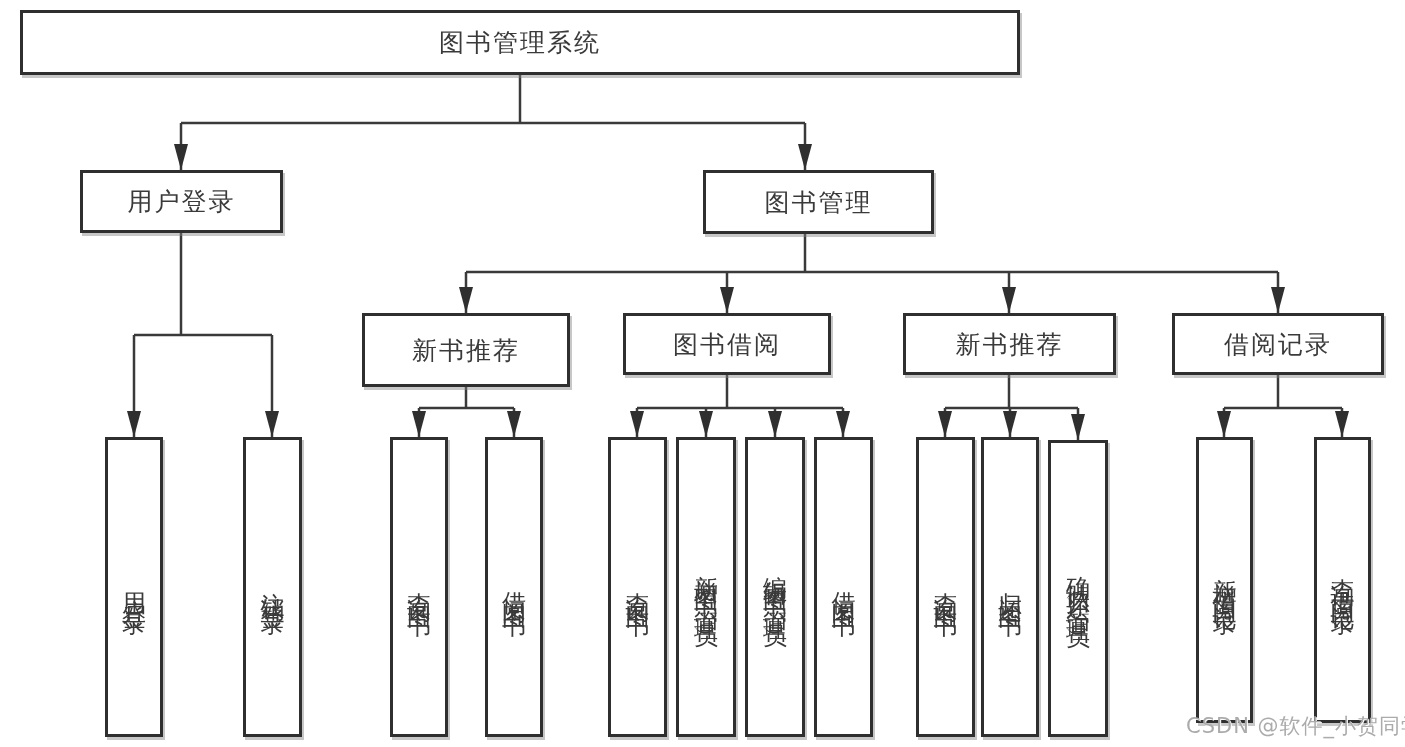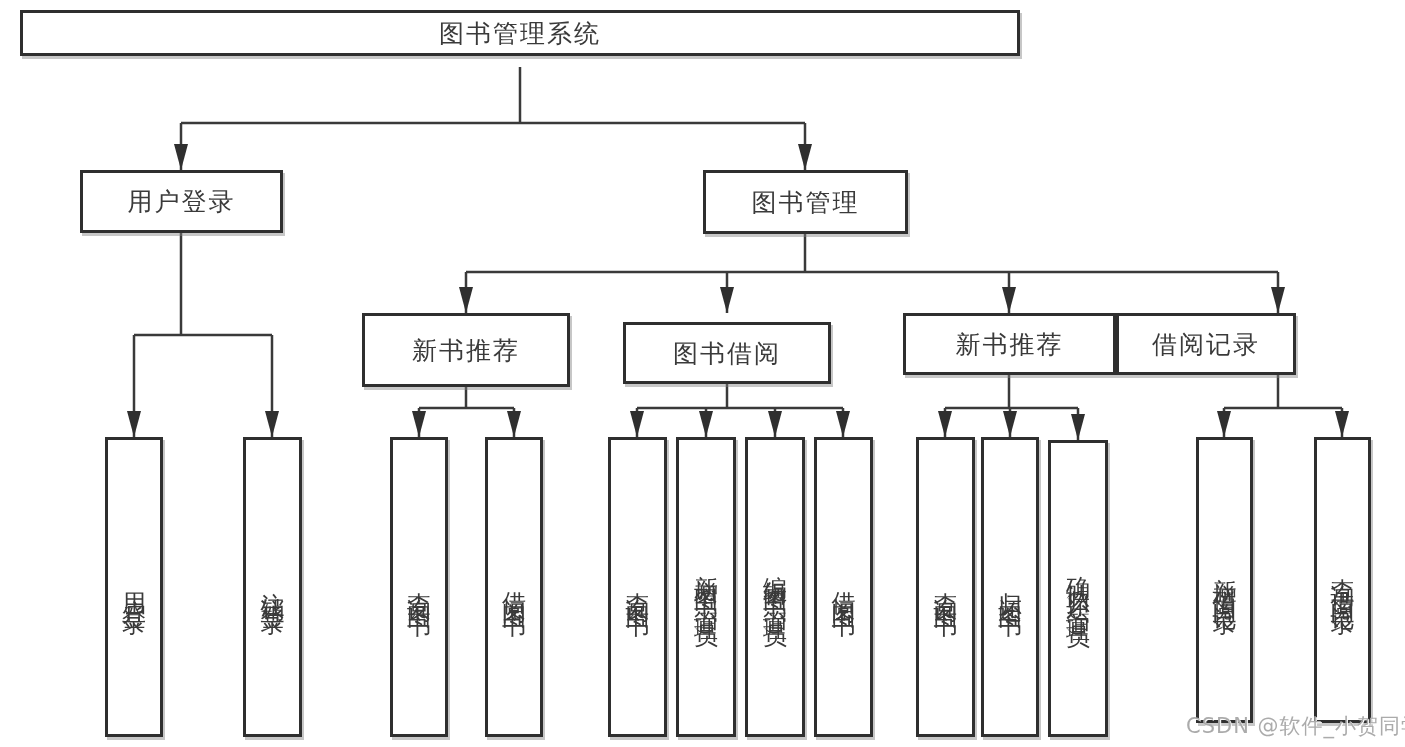--- a/index.html
+++ b/index.html
@@ -105,41 +105,41 @@
       <path d="M1010,408 L1010,437" marker-end="url(#arrow)"></path>
       <path d="M1078,408 L1078,440" marker-end="url(#arrow)"></path>
 
       <path d="M1278,375 L1278,408"></path>
       <path d="M1224,408 L1342,408"></path>
       <path d="M1224,408 L1224,437" marker-end="url(#arrow)"></path>
       <path d="M1342,408 L1342,437" marker-end="url(#arrow)"></path>
     </g>
   </svg>
 
-  <div class="node h" style="left:20px;top:10px;width:1000px;height:46px">
+  <div class="node h" style="left:20px;top:10px;width:1000px;height:65px">
     <span>图书管理系统</span>
   </div>
 
   <div class="node h" style="left:80px;top:170px;width:203px;height:63px">
     <span>用户登录</span>
   </div>
-  <div class="node h" style="left:703px;top:170px;width:205px;height:64px">
+  <div class="node h" style="left:703px;top:170px;width:231px;height:64px">
     <span>图书管理</span>
   </div>
 
   <div class="node h" style="left:362px;top:313px;width:208px;height:74px">
     <span>新书推荐</span>
   </div>
-  <div class="node h" style="left:623px;top:322px;width:208px;height:62px">
+  <div class="node h" style="left:623px;top:313px;width:208px;height:62px">
     <span>图书借阅</span>
   </div>
   <div class="node h" style="left:903px;top:313px;width:213px;height:62px">
     <span>新书推荐</span>
   </div>
-  <div class="node h" style="left:1116px;top:313px;width:180px;height:62px">
+  <div class="node h" style="left:1172px;top:313px;width:212px;height:62px">
     <span>借阅记录</span>
   </div>
 
   <div class="node v" style="left:105px;top:437px;width:58px;height:300px">
     <span>用户登录</span>
   </div>
   <div class="node v" style="left:243px;top:437px;width:59px;height:300px">
     <span>注销登录</span>
   </div>
 

